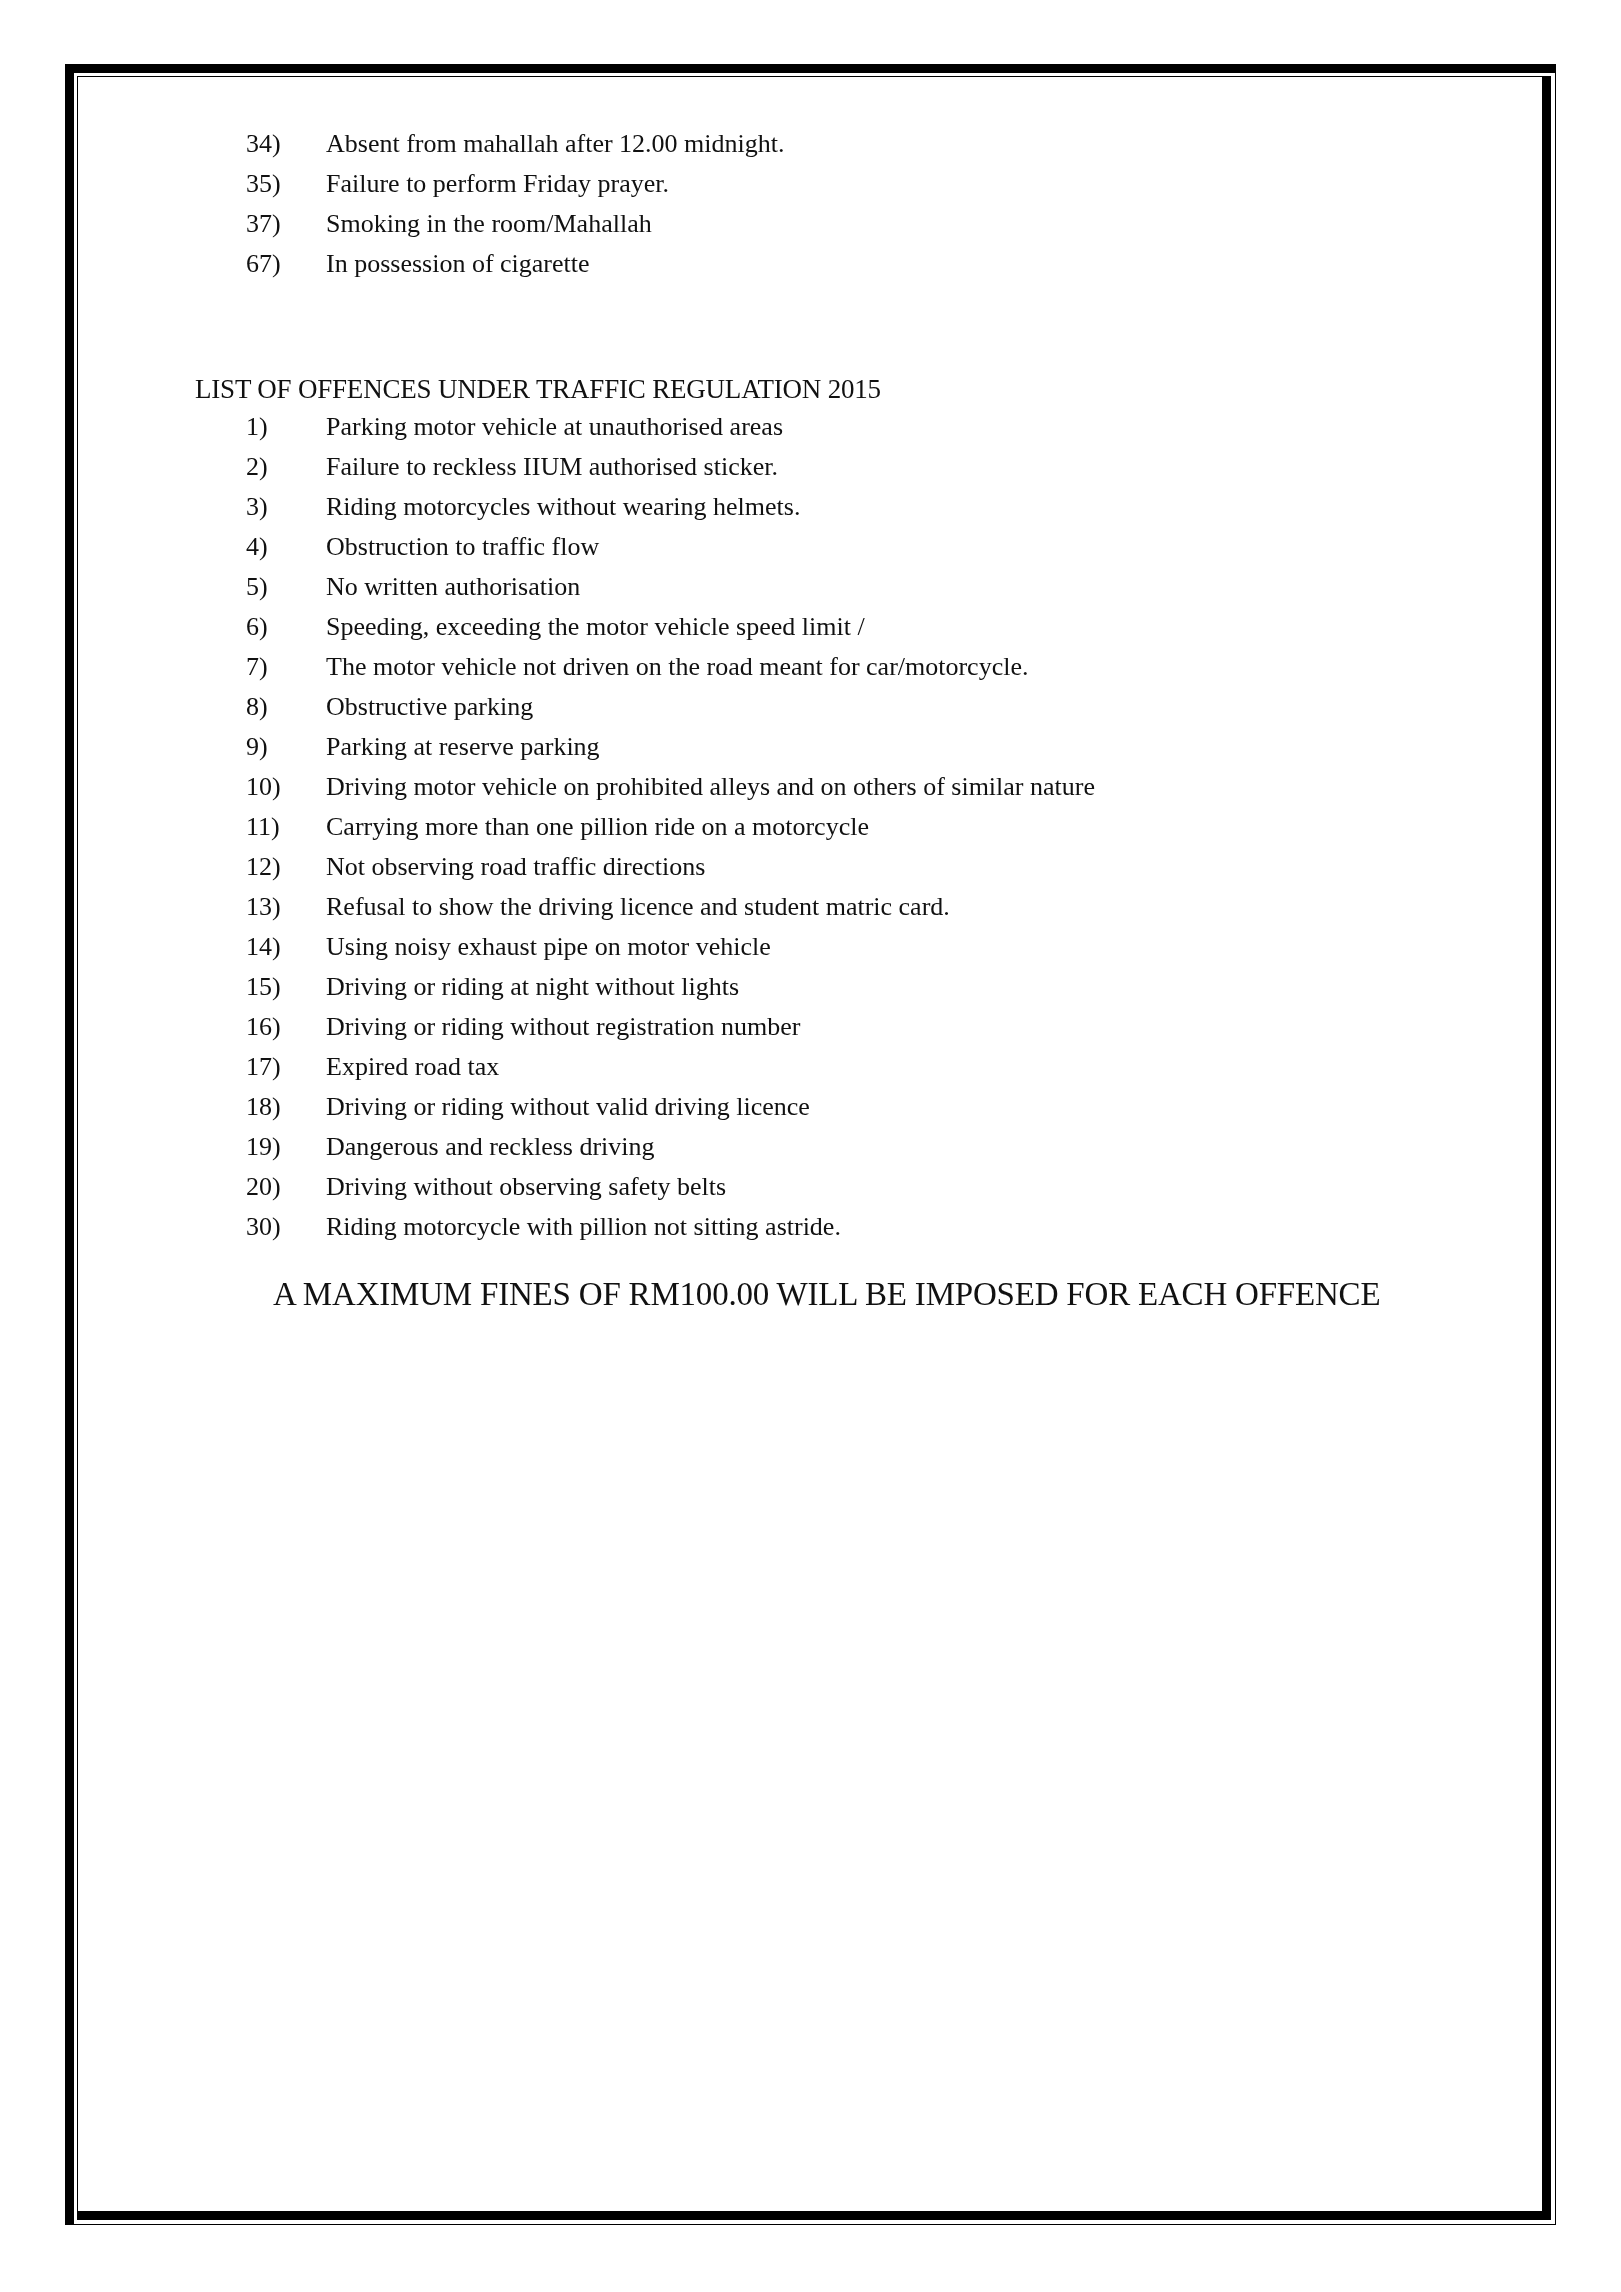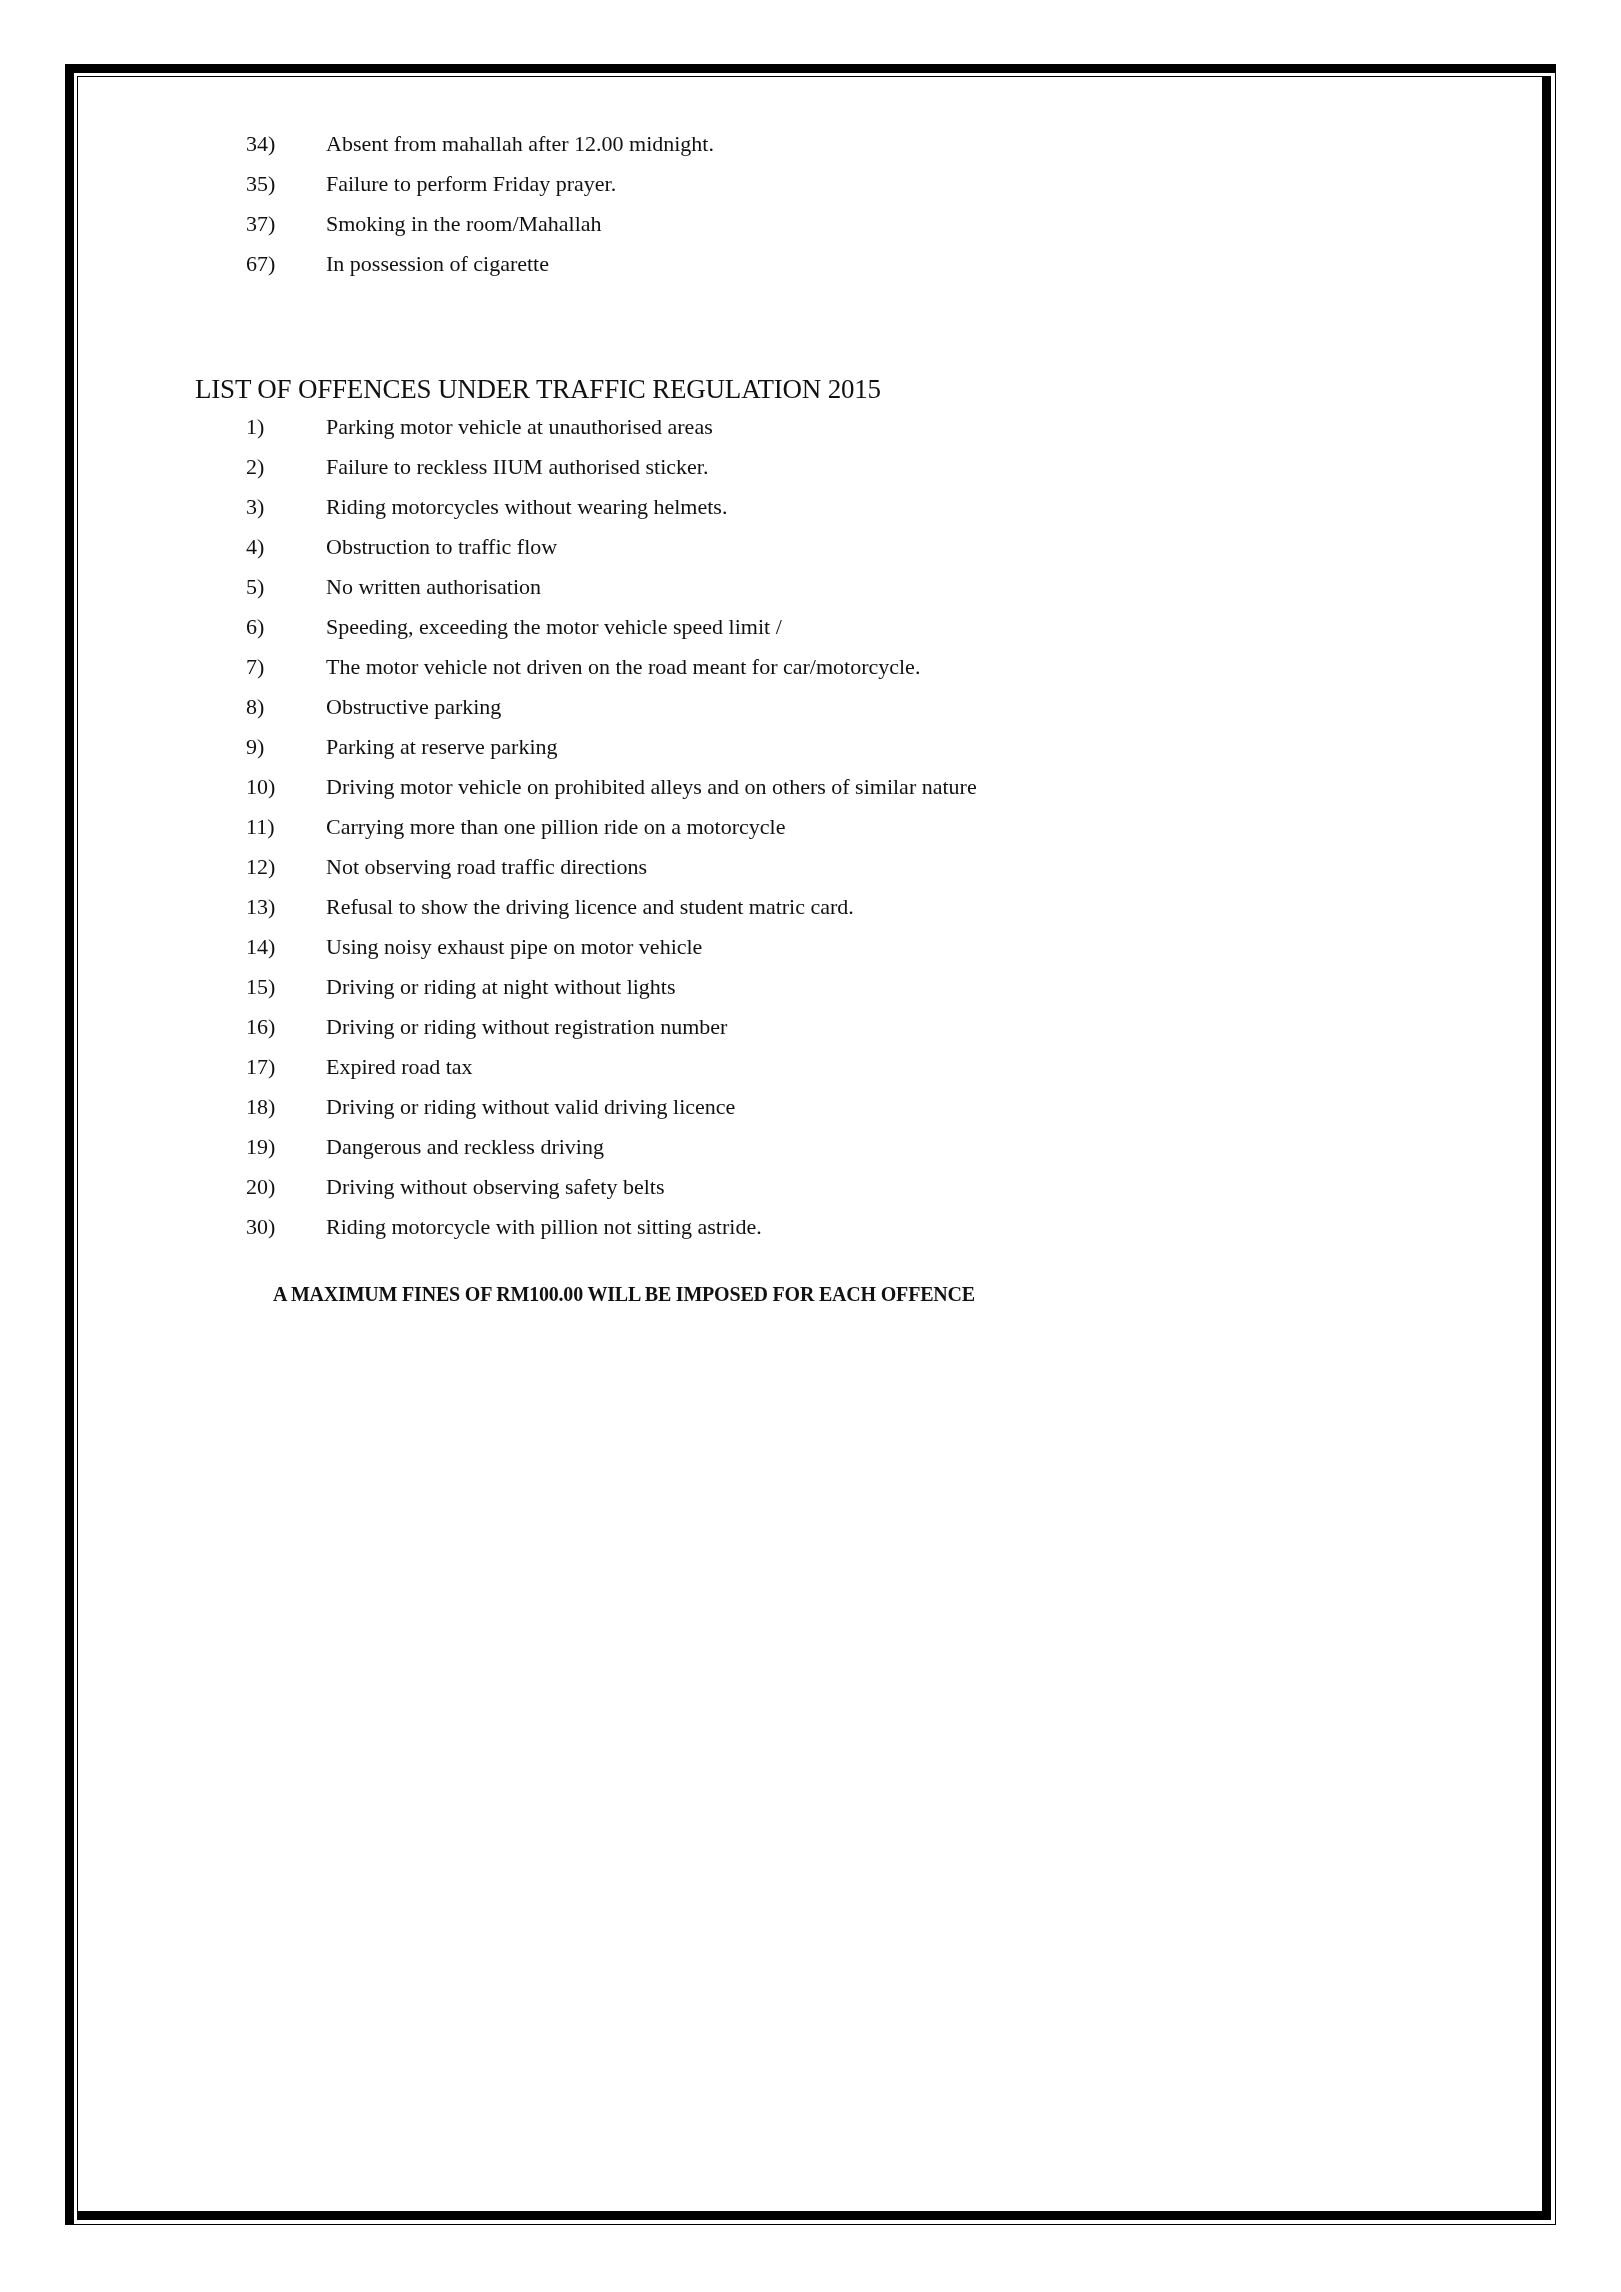--- a/index.html
+++ b/index.html
@@ -48,21 +48,21 @@
   }
   .list {
     list-style: none;
     margin: 0;
     padding: 0;
   }
   .item {
     position: relative;
     height: 40px;
     line-height: 40px;
-    font-size: 22px;
+    font-size: 26px;
     white-space: nowrap;
   }
   .item .num {
     position: absolute;
     left: 246px;
   }
   .item .txt {
     position: absolute;
     left: 296px;
     margin-left: 30px;
@@ -87,22 +87,22 @@
   .list-traffic {
     position: absolute;
     top: 407px;
     left: 0;
     width: 100%;
   }
   .fines {
     position: absolute;
     left: 273px;
     top: 1276px;
-    font-size: 20px;
-    font-weight: bold;
+    font-size: 33px;
+    font-weight: normal;
     line-height: 36px;
     white-space: nowrap;
     margin: 0;
     letter-spacing: -0.2px;
   }
 </style>
 </head>
 <body>
 
 <div class="frame-outer"></div>

